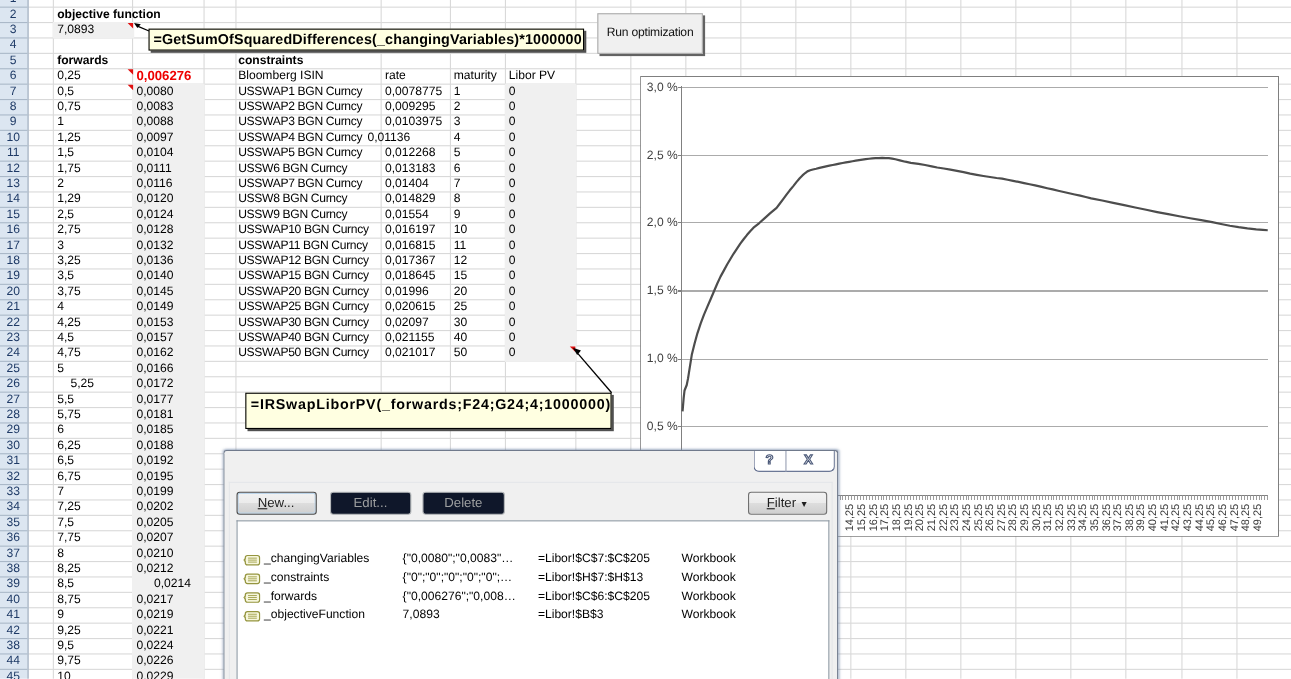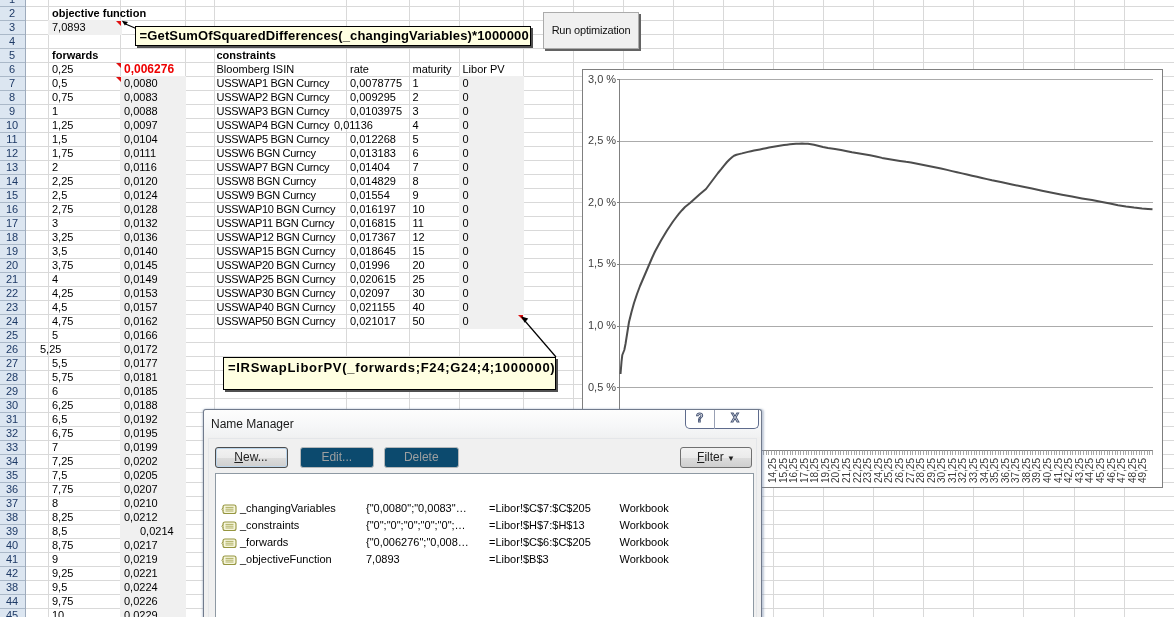--- a/index.html
+++ b/index.html
@@ -27,21 +27,21 @@
  background:linear-gradient(#fdfdfd,#f6f7f8 60%,#f0f1f2);border-radius:3px 3px 0 0;}
 #dlgtitle span{position:absolute;left:7px;top:7px;font-size:12px;color:#191919}
 #capbtns{position:absolute;left:481px;top:0;width:73.5px;height:19.5px;background:#fff;
  border:1px solid #5e6b8c;border-top:none;border-radius:0 0 5px 5px}
 #capbtns .dv{position:absolute;left:27.5px;top:0;width:1px;height:19px;background:#98a0b4}
 .capg{position:absolute;top:1px;font-size:12px;font-weight:bold;color:#fcfcfc;
  -webkit-text-stroke:1px #4a5878}
 .abtn{position:absolute;height:20.5px;border-radius:3px;font-size:12px;text-align:center;
  line-height:19px;color:#1e1e1e;border:1px solid #707070;
  background:linear-gradient(#f2f2f2,#ebebeb 50%,#dddddd 50%,#cfcfcf)}
-.abtn.dis{border-color:#b5b8ba;background:#0c4a6e;color:#9d9fa0}
+.abtn.dis{border-color:#b5b8ba;background:#0f172a;color:#9d9fa0}
 .abtn.foc{border-color:#4c4c4c;box-shadow:inset 0 0 0 1px #bcd5ea}
 #list{position:absolute;left:10.5px;top:63px;width:539px;height:152px;background:#fff;
  border:1px solid #8e99a3;border-bottom:none}
 #lhead{position:absolute;left:0;top:0;width:100%;height:22px;
  background:linear-gradient(#ffffff,#f5f6f8);border-bottom:1px solid #d5d5d5}
 #lhead .sep{position:absolute;top:2px;width:1px;height:19px;background:#e2e2e2}
 #lhead div.t{position:absolute;top:0;height:22px;line-height:22px;color:#2b2b2b}
 .lrow{position:absolute;left:0;width:100%;height:17px;line-height:17px}
 .lrow .c{position:absolute;top:0;height:17px;line-height:17px;color:#000;white-space:pre;font-size:11px}
 </style></head><body>
@@ -219,21 +219,21 @@
 <div class="ct" style="left:52px;top:104px">1</div>
 <div class="ct" style="left:124px;top:104px">0,0088</div>
 <div class="ct" style="left:52px;top:118px">1,25</div>
 <div class="ct" style="left:124px;top:118px">0,0097</div>
 <div class="ct" style="left:52px;top:132px">1,5</div>
 <div class="ct" style="left:124px;top:132px">0,0104</div>
 <div class="ct" style="left:52px;top:146px">1,75</div>
 <div class="ct" style="left:124px;top:146px">0,0111</div>
 <div class="ct" style="left:52px;top:160px">2</div>
 <div class="ct" style="left:124px;top:160px">0,0116</div>
-<div class="ct" style="left:52px;top:174px">2,25</div>
+<div class="ct" style="left:52px;top:174px">1,29</div>
 <div class="ct" style="left:124px;top:174px">0,0120</div>
 <div class="ct" style="left:52px;top:188px">2,5</div>
 <div class="ct" style="left:124px;top:188px">0,0124</div>
 <div class="ct" style="left:52px;top:202px">2,75</div>
 <div class="ct" style="left:124px;top:202px">0,0128</div>
 <div class="ct" style="left:52px;top:216px">3</div>
 <div class="ct" style="left:124px;top:216px">0,0132</div>
 <div class="ct" style="left:52px;top:230px">3,25</div>
 <div class="ct" style="left:124px;top:230px">0,0136</div>
 <div class="ct" style="left:52px;top:244px">3,5</div>
@@ -243,21 +243,21 @@
 <div class="ct" style="left:52px;top:272px">4</div>
 <div class="ct" style="left:124px;top:272px">0,0149</div>
 <div class="ct" style="left:52px;top:286px">4,25</div>
 <div class="ct" style="left:124px;top:286px">0,0153</div>
 <div class="ct" style="left:52px;top:300px">4,5</div>
 <div class="ct" style="left:124px;top:300px">0,0157</div>
 <div class="ct" style="left:52px;top:314px">4,75</div>
 <div class="ct" style="left:124px;top:314px">0,0162</div>
 <div class="ct" style="left:52px;top:328px">5</div>
 <div class="ct" style="left:124px;top:328px">0,0166</div>
-<div class="ct" style="left:40px;top:342px">5,25</div>
+<div class="ct" style="left:64px;top:342px">5,25</div>
 <div class="ct" style="left:124px;top:342px">0,0172</div>
 <div class="ct" style="left:52px;top:356px">5,5</div>
 <div class="ct" style="left:124px;top:356px">0,0177</div>
 <div class="ct" style="left:52px;top:370px">5,75</div>
 <div class="ct" style="left:124px;top:370px">0,0181</div>
 <div class="ct" style="left:52px;top:384px">6</div>
 <div class="ct" style="left:124px;top:384px">0,0185</div>
 <div class="ct" style="left:52px;top:398px">6,25</div>
 <div class="ct" style="left:124px;top:398px">0,0188</div>
 <div class="ct" style="left:52px;top:412px">6,5</div>
@@ -431,23 +431,20 @@
 <div class="tooltip" style="left:134.5px;top:25.5px;width:396px;height:20px;line-height:18px;padding-left:4px;letter-spacing:0.15px">=GetSumOfSquaredDifferences(_changingVariables)*1000000</div>
 <div class="tooltip" style="left:223px;top:357px;width:333px;height:33px;line-height:19px;padding-left:4px;letter-spacing:0.7px">=IRSwapLiborPV(_forwards;F24;G24;4;1000000)</div>
 <svg class="abs" style="left:0;top:0;z-index:7;pointer-events:none" width="1174" height="617">
     <line x1="135.5" y1="28.2" x2="125.5" y2="24" stroke="#000" stroke-width="1.1"></line>
     <path d="M121.8 20.8 l6.2 1.3 -3.1 3.4 z" fill="#000"></path>
     <line x1="556" y1="357" x2="525" y2="321" stroke="#000" stroke-width="1.2"></line>
     <path d="M520.8 316.2 l7.4 2.4 -3.5 4.2 z" fill="#000"></path>
   </svg>
 <div class="btnrun">Run optimization</div>
 <div id="dlg">
-    <div id="dlgtitle">
-      <span>Name Manager</span>
-    </div>
     <div style="position:absolute;left:4px;top:28px;width:549px;height:186px;border:1px solid #e4e6e9;border-bottom:none;background:#f0f0f0"></div>
     <div id="capbtns">
       <div class="dv"></div>
       <span class="capg" style="left:10px">?</span>
       <span class="capg" style="left:45px">X</span>
     </div>
     <div class="abtn foc" style="left:10.5px;top:37.5px;width:73px"><u>N</u>ew...</div>
     <div class="abtn dis" style="left:95.5px;top:37.5px;width:74.5px">Edit...</div>
     <div class="abtn dis" style="left:180px;top:37.5px;width:74.5px">Delete</div>
     <div class="abtn" style="left:476px;top:37.5px;width:72px"><u>F</u>ilter <span style="font-size:8px">▼</span></div>

